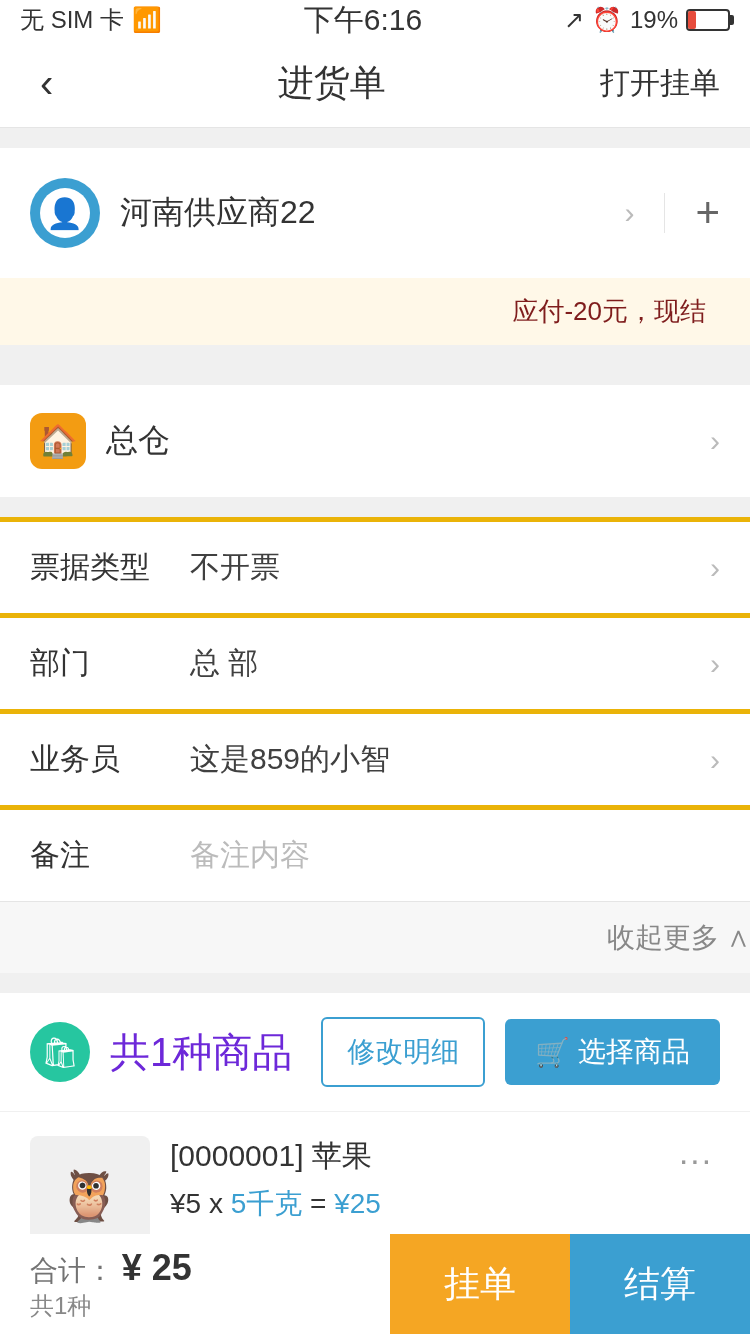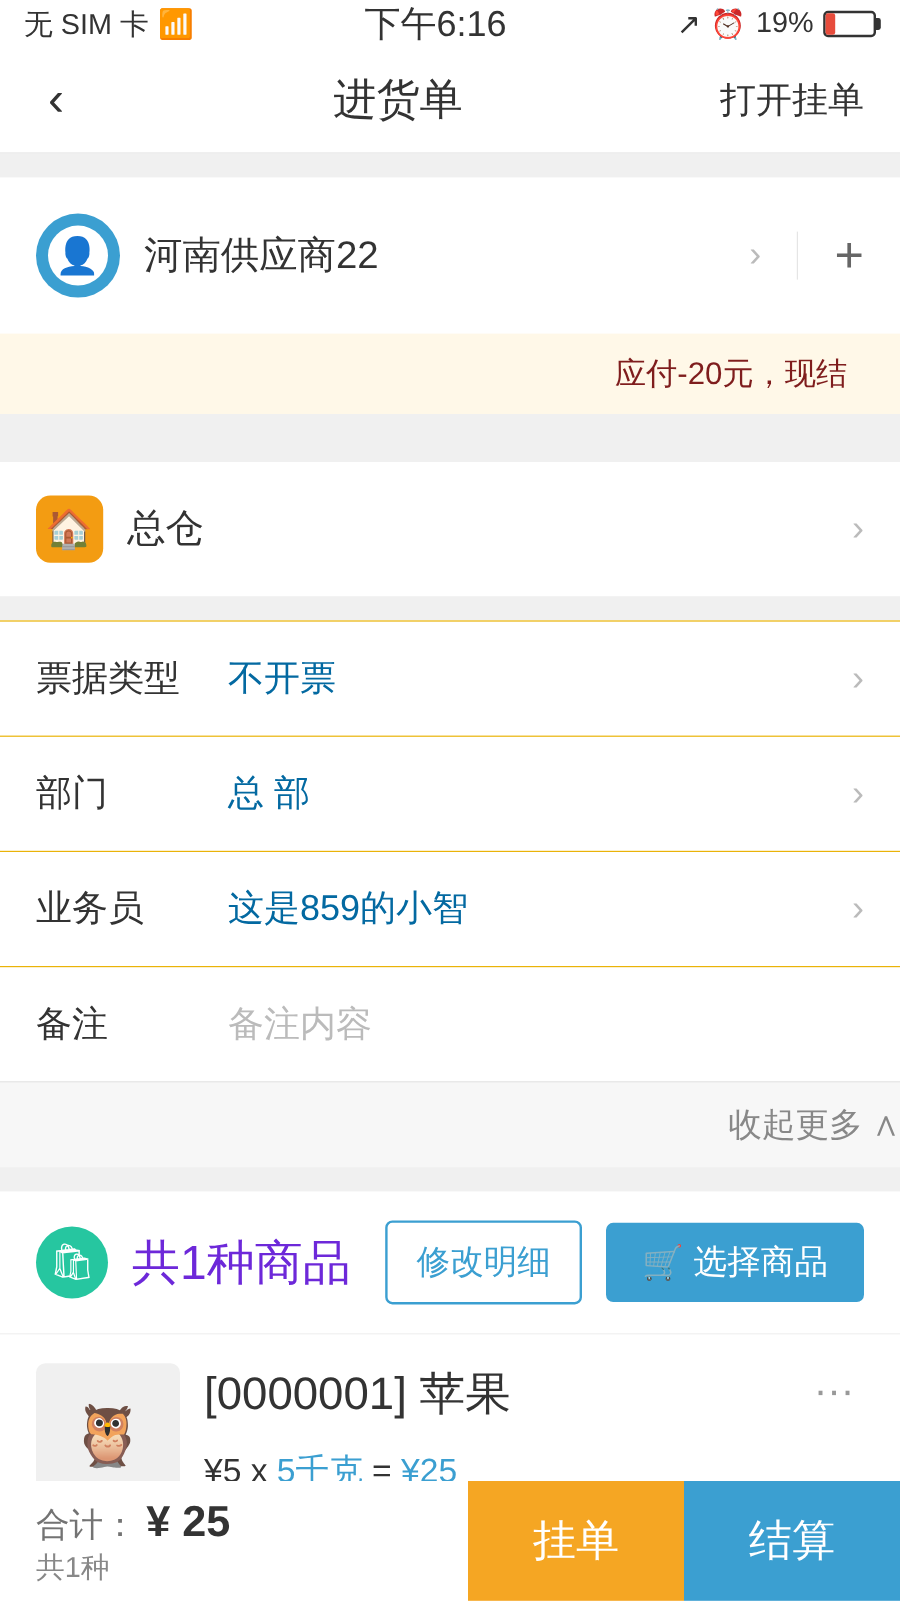--- a/index.html
+++ b/index.html
@@ -146,32 +146,32 @@
       color: #333;
     }
 
     
     .form-row {
       background: #fff;
       display: flex;
       align-items: center;
       padding: 0 30px;
       height: 96px;
-      border-top: 1px solid #eab308;
+      border-top: 5px solid #eab308;
     }
     .form-label {
       font-size: 30px;
       color: #333;
       width: 140px;
       flex-shrink: 0;
     }
     .form-value {
       flex: 1;
       font-size: 30px;
-      color: #0369a1;
+      color: #404040;
       padding-left: 20px;
     }
     .form-placeholder {
       flex: 1;
       font-size: 30px;
       color: #bbb;
       padding-left: 20px;
     }
 
     
@@ -246,23 +246,23 @@
       flex-shrink: 0;
     }
     .product-thumb-icon {
       font-size: 50px;
       color: #bbb;
     }
     .product-info {
       flex: 1;
     }
     .product-name {
-      font-size: 38px;
-      color: #333;
-      margin-bottom: 20px;
+      font-size: 30px;
+      color: #333;
+      margin-bottom: 8px;
     }
     .product-price {
       font-size: 28px;
       color: #333;
     }
     .product-price-highlight {
       color: #3b9fd1;
     }
     .product-more {
       font-size: 34px;

